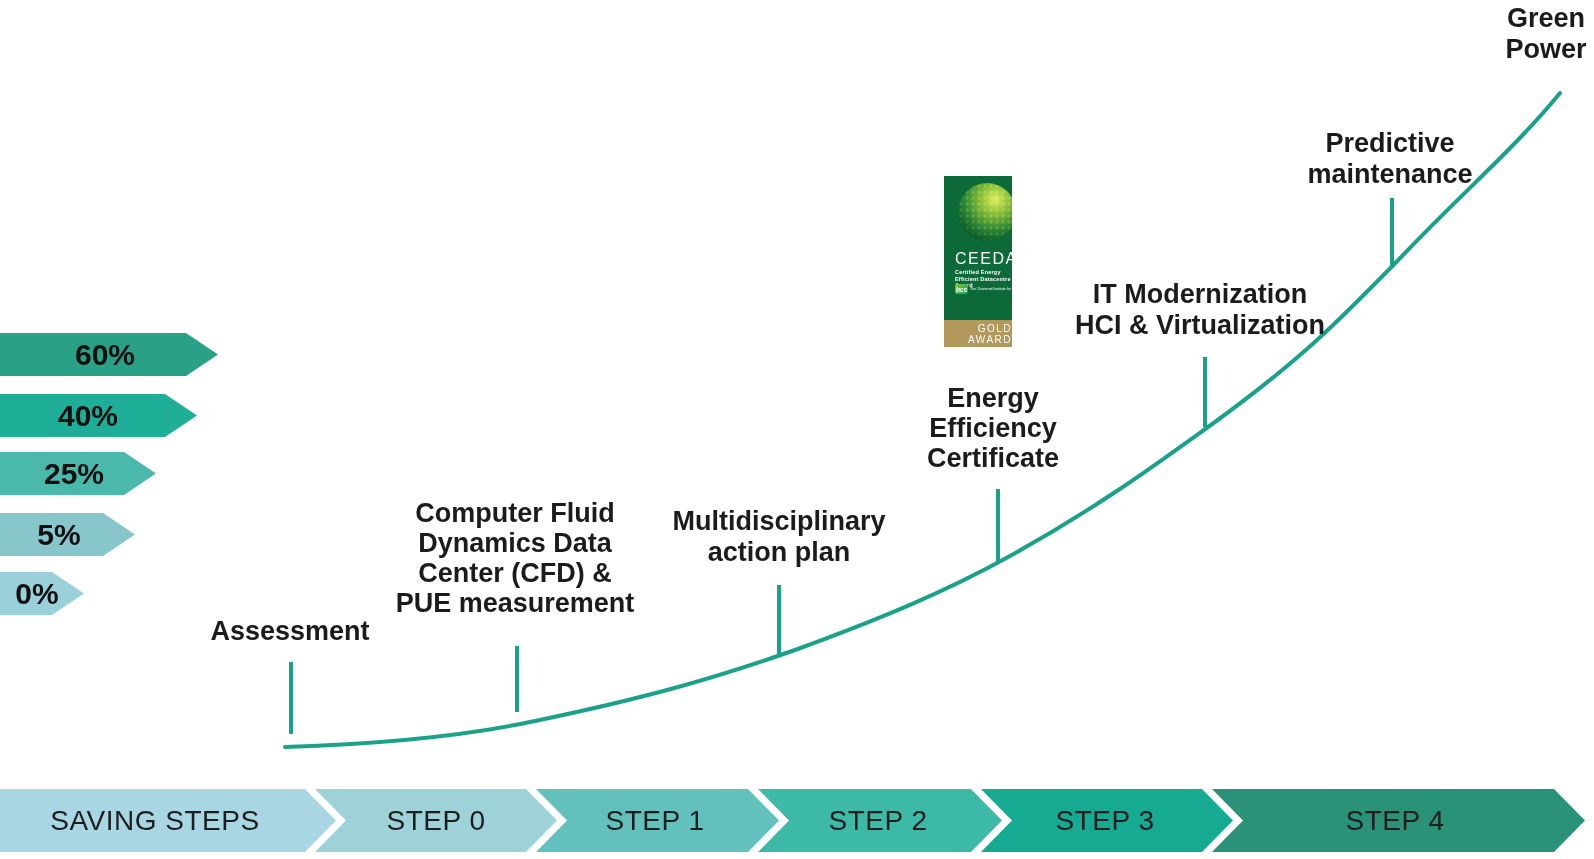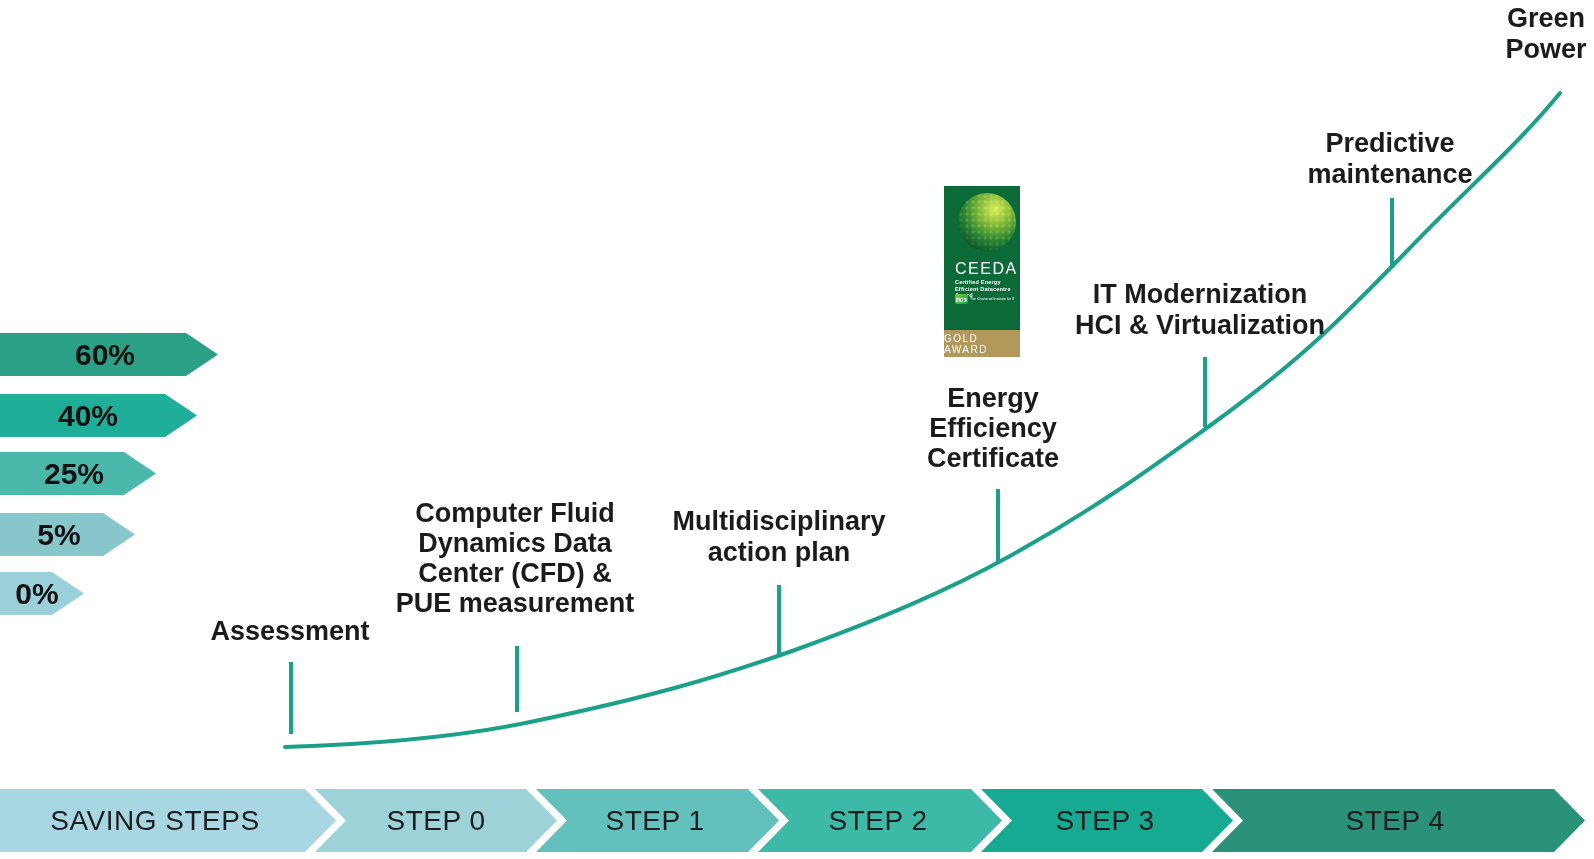--- a/index.html
+++ b/index.html
@@ -12,21 +12,21 @@
   }
   .canvas svg{position:absolute;left:0;top:0;}
 
   
   .pct-label{font-family:"Liberation Sans",sans-serif;font-weight:700;font-size:30px;fill:#101010;}
   .step-label{font-family:"Liberation Sans",sans-serif;font-weight:400;font-size:28px;fill:#1d1d1d;letter-spacing:.5px;}
   .ms-label{font-family:"Liberation Sans",sans-serif;font-weight:700;font-size:27px;fill:#1b1b1b;}
 
   
   .badge{
-    position:absolute;left:944px;top:186px;width:76px;height:171px;
+    position:absolute;left:944px;top:176px;width:68px;height:171px;
     color:#fff;overflow:hidden;
   }
   .globe{
     position:absolute;top:7px;left:14px;width:58px;height:58px;border-radius:50%;
     background-color:#0b6a38;
     background-image:
       radial-gradient(circle at 64% 28%, rgba(233,245,96,.95) 0%, rgba(150,200,60,.85) 28%, rgba(50,140,55,.80) 55%, rgba(6,80,40,.95) 82%),
       radial-gradient(#cfe44c 1.3px, rgba(0,0,0,0) 1.9px);
     background-size:100% 100%, 6px 6px;
   }
@@ -44,21 +44,21 @@
   }
   .bcs-box{
     width:13px;height:10px;border-radius:2px;
     background:linear-gradient(135deg,#8dc63f,#00a651);
     display:flex;align-items:center;justify-content:center;
     font-size:6.5px;font-weight:700;font-style:italic;
   }
   .bcs-text{font-size:3.5px;white-space:nowrap;}
   .gold-band{
     position:absolute;left:0;right:0;bottom:0;height:27px;
-    display:flex;flex-direction:column;align-items:flex-start;justify-content:center;
+    display:flex;flex-direction:column;align-items:flex-end;justify-content:center;
     font-size:10px;line-height:11px;letter-spacing:1.5px;font-weight:400;
   }
 </style>
 </head>
 <body>
 
 <div class="canvas">
 
   <svg width="1594" height="859" viewBox="0 0 1594 859">
 

